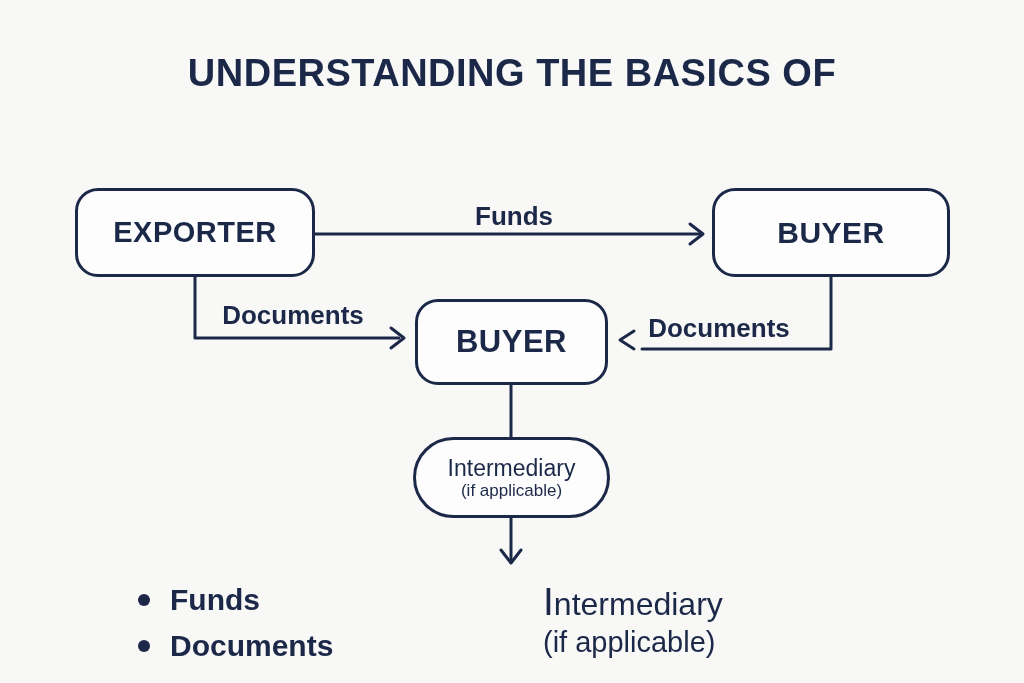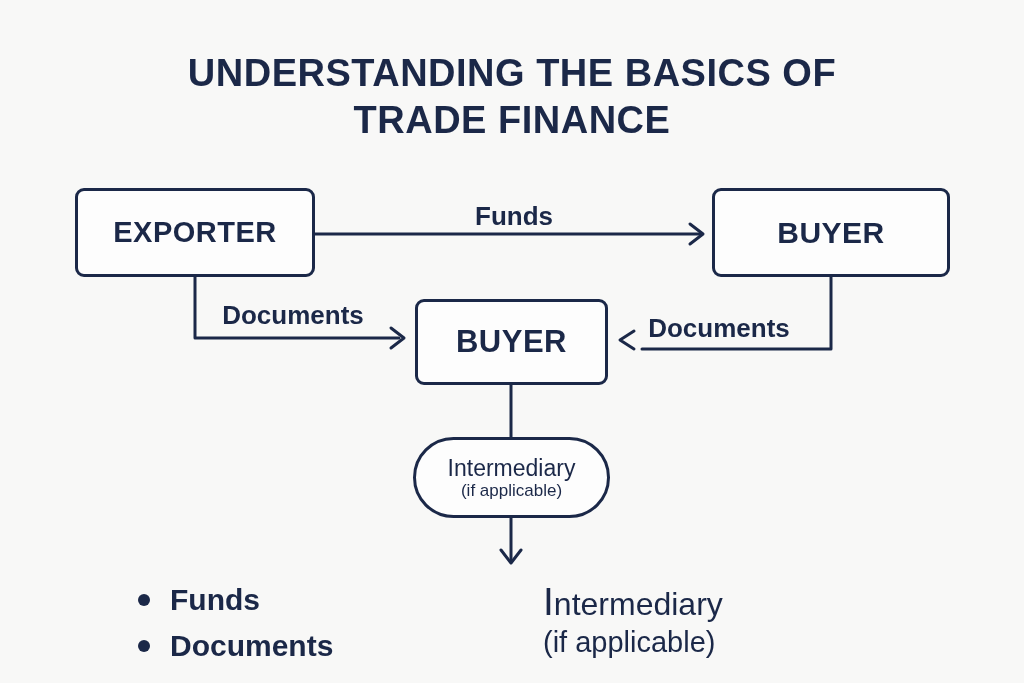--- a/index.html
+++ b/index.html
@@ -40,21 +40,21 @@
     stroke-width: 3;
     stroke-linecap: round;
     stroke-linejoin: round;
   }
   
   .node {
     position: absolute;
     box-sizing: border-box;
     background: #fdfdfd;
     border: 3px solid #1b2848;
-    border-radius: 9px;
+    border-radius: 23px;
     display: flex;
     align-items: center;
     justify-content: center;
     font-weight: 800;
     letter-spacing: 0.5px;
   }
   .node-exporter { left: 75px;  top: 188px; width: 240px; height: 89px; font-size: 29px; }
   .node-buyer    { left: 712px; top: 188px; width: 238px; height: 89px; font-size: 30px; }
   .node-bank     { left: 415px; top: 299px; width: 193px; height: 86px; font-size: 31px; }
   .node-pill {
@@ -126,21 +126,20 @@
     line-height: 32px;
   }
 </style>
 </head>
 <body>
 
 <div class="stage">
 
   <div class="title">
     <div>UNDERSTANDING THE BASICS OF</div>
-    <div>TRADE FINANCE</div>
   </div>
 
   <svg class="connectors" width="1024" height="683" viewBox="0 0 1024 683">
 
     <path d="M315,234 H700"></path>
     <path d="M690,224 L703,234 L690,244"></path>
 
     <path d="M195,277 V338 H399"></path>
     <path d="M391,328 L404,338 L391,348"></path>
 

